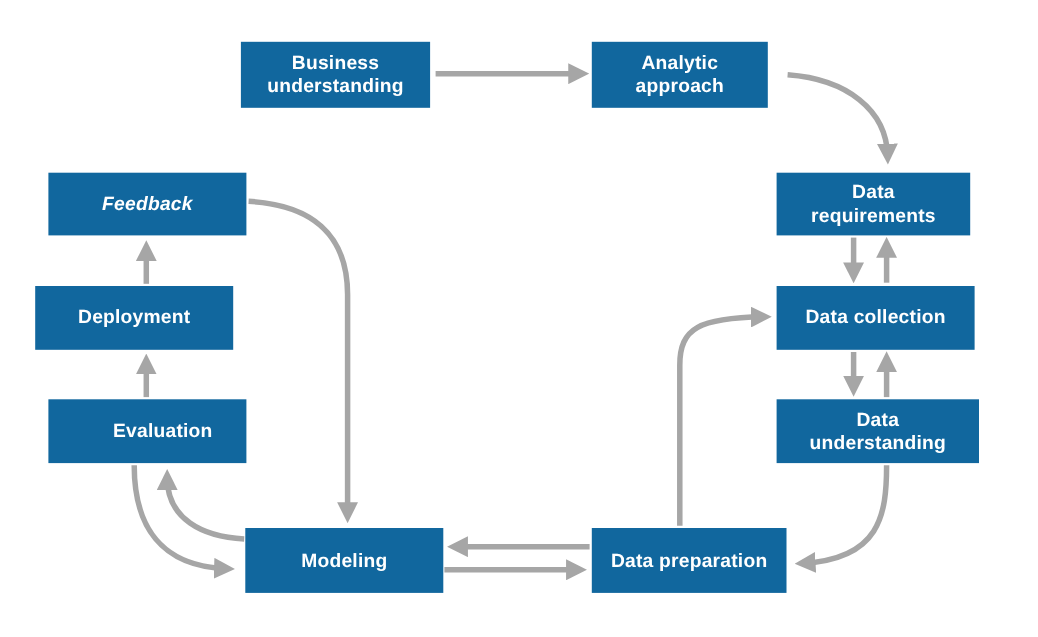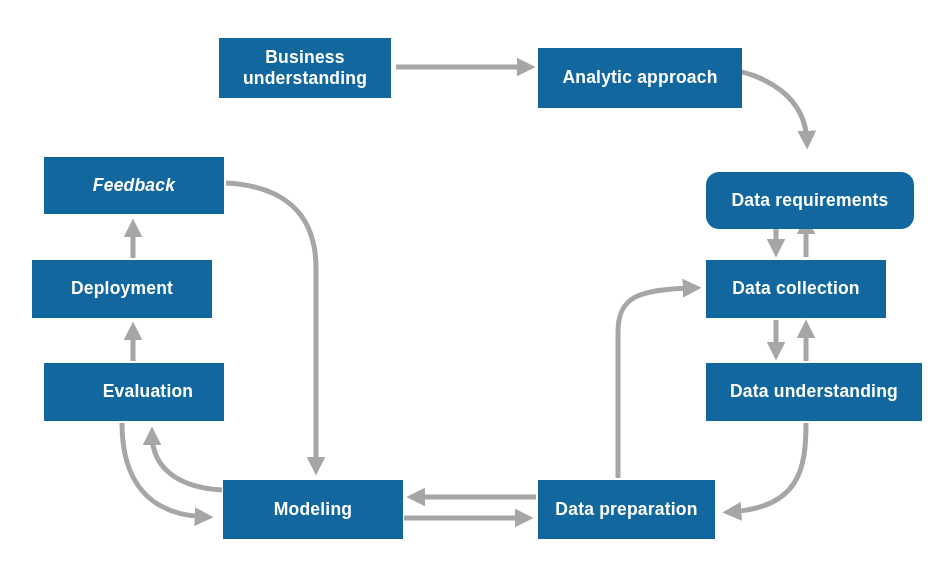--- a/index.html
+++ b/index.html
@@ -42,24 +42,24 @@
   }
   svg.arrows path.edge {
     fill: none;
     stroke: var(--arrow, #A6A6A6);
     stroke-width: 5;
   }
   #ah path { fill: var(--arrow, #A6A6A6); }
 
   
   #n-business      { left: 219px; top: 38px;  width: 172px; height: 60px; text-align: center; }
-  #n-analytic      { left: 538px; top: 48px;  width: 204px; height: 60px; }
-  #n-datareq       { left: 706px; top: 172px; width: 208px; height: 57px; border-radius: 13px; }
+  #n-analytic      { left: 538px; top: 38px;  width: 160px; height: 60px; }
+  #n-datareq       { left: 706px; top: 157px; width: 176px; height: 57px; }
   #n-datacol       { left: 706px; top: 260px; width: 180px; height: 58px; }
-  #n-dataund       { left: 706px; top: 363px; width: 216px; height: 58px; }
+  #n-dataund       { left: 706px; top: 363px; width: 184px; height: 58px; }
   #n-dataprep      { left: 538px; top: 480px; width: 177px; height: 59px; }
   #n-modeling      { left: 223px; top: 480px; width: 180px; height: 59px; }
   #n-evaluation    { left: 44px;  top: 363px; width: 180px; height: 58px; padding-left: 38px; }
   #n-deployment    { left: 32px;  top: 260px; width: 180px; height: 58px; }
   #n-feedback      { left: 44px;  top: 157px; width: 180px; height: 57px; font-style: italic; }
 </style>
 </head>
 <body>
 
 <div class="canvas">

